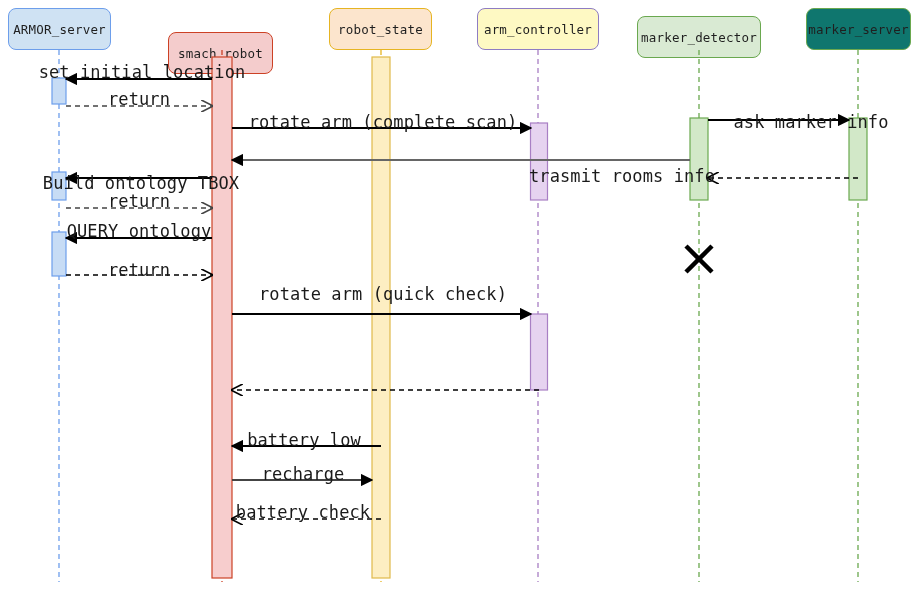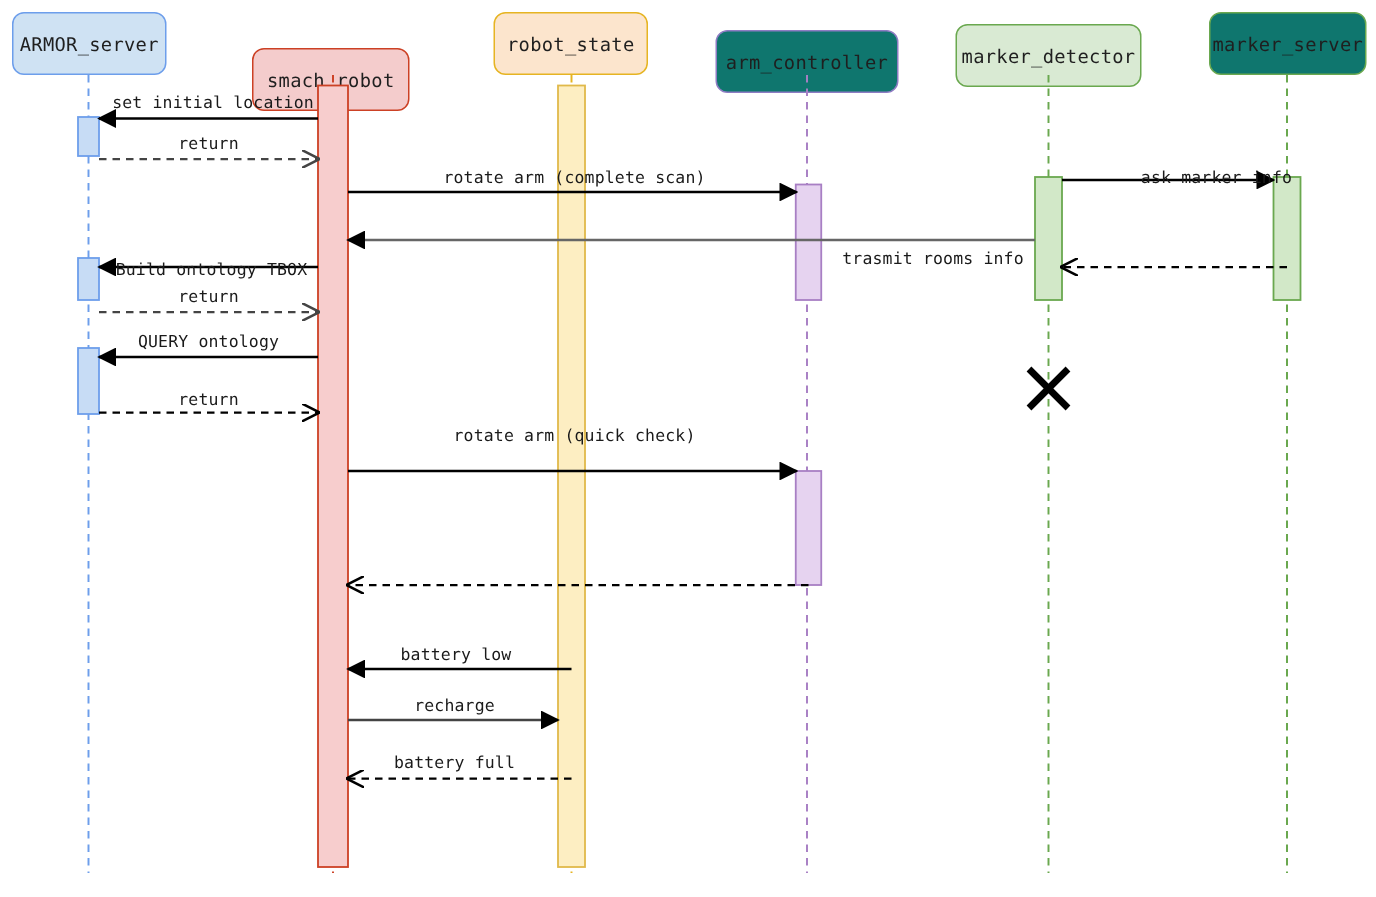--- a/index.html
+++ b/index.html
@@ -29,21 +29,21 @@
     display: flex;
     align-items: center;
     justify-content: center;
     font-size: 12.5px;
     letter-spacing: 0.2px;
     color: #1f1f1f;
     white-space: nowrap;
   }
   .msg-label {
     position: absolute;
-    font-size: 11px;
+    font-size: 17px;
     color: #1a1a1a;
     white-space: nowrap;
     letter-spacing: 0.1px;
     transform: translateX(-50%);
   }
 </style>
 </head>
 <body>
 
 <div id="diagram">
@@ -51,21 +51,21 @@
   <div id="participant-boxes">
       <div class="participant-box" style="left: 8px; top: 8px; width: 103px; height: 42px; background: rgb(207, 226, 243); border: 1.4px solid rgb(109, 158, 235);">
         <span>ARMOR_server</span>
       </div>
       <div class="participant-box" style="left: 168px; top: 8px; width: 105px; height: 42px; background: rgb(244, 204, 204); border: 1.4px solid rgb(204, 65, 37); margin-top: 24px;">
         <span>smach_robot</span>
       </div>
       <div class="participant-box" style="left: 329px; top: 8px; width: 103px; height: 42px; background: rgb(252, 229, 205); border: 1.4px solid rgb(230, 180, 34);">
         <span>robot_state</span>
       </div>
-      <div class="participant-box" style="left: 477px; top: 20px; width: 122px; height: 42px; background: #0f766e; border: 1.4px solid rgb(142, 124, 195);">
+      <div class="participant-box" style="left: 477px; top: 8px; width: 122px; height: 42px; background: #fef9c3; border: 1.4px solid rgb(142, 124, 195);">
         <span>arm_controller</span>
       </div>
       <div class="participant-box" style="left: 637px; top: 16px; width: 124px; height: 42px; background: rgb(217, 234, 211); border: 1.4px solid rgb(106, 168, 79);">
         <span>marker_detector</span>
       </div>
       <div class="participant-box" style="left: 806px; top: 8px; width: 105px; height: 42px; background: #0f766e; border: 1.4px solid rgb(106, 168, 79);">
         <span>marker_server</span>
       </div>
     </div>
 
@@ -134,16 +134,16 @@
       <div class="msg-label" style="left: 383px; top: 112px;">rotate arm (complete scan)</div>
       <div class="msg-label" style="left: 779px; top: 112px; margin-left: 32px;">ask marker info</div>
       <div class="msg-label" style="left: 622px; top: 166px;">trasmit rooms info</div>
       <div class="msg-label" style="left: 141px; top: 173px;">Build ontology TBOX</div>
       <div class="msg-label" style="left: 139px; top: 191px;">return</div>
       <div class="msg-label" style="left: 139px; top: 221px;">QUERY ontology</div>
       <div class="msg-label" style="left: 139px; top: 260px;">return</div>
       <div class="msg-label" style="left: 383px; top: 284px;">rotate arm (quick check)</div>
       <div class="msg-label" style="left: 304px; top: 430px;">battery low</div>
       <div class="msg-label" style="left: 303px; top: 464px;">recharge</div>
-      <div class="msg-label" style="left: 303px; top: 502px;">battery full</div>
+      <div class="msg-label" style="left: 303px; top: 502px;">battery check</div>
     </div>
 
 </div>
 
 </body></html>

